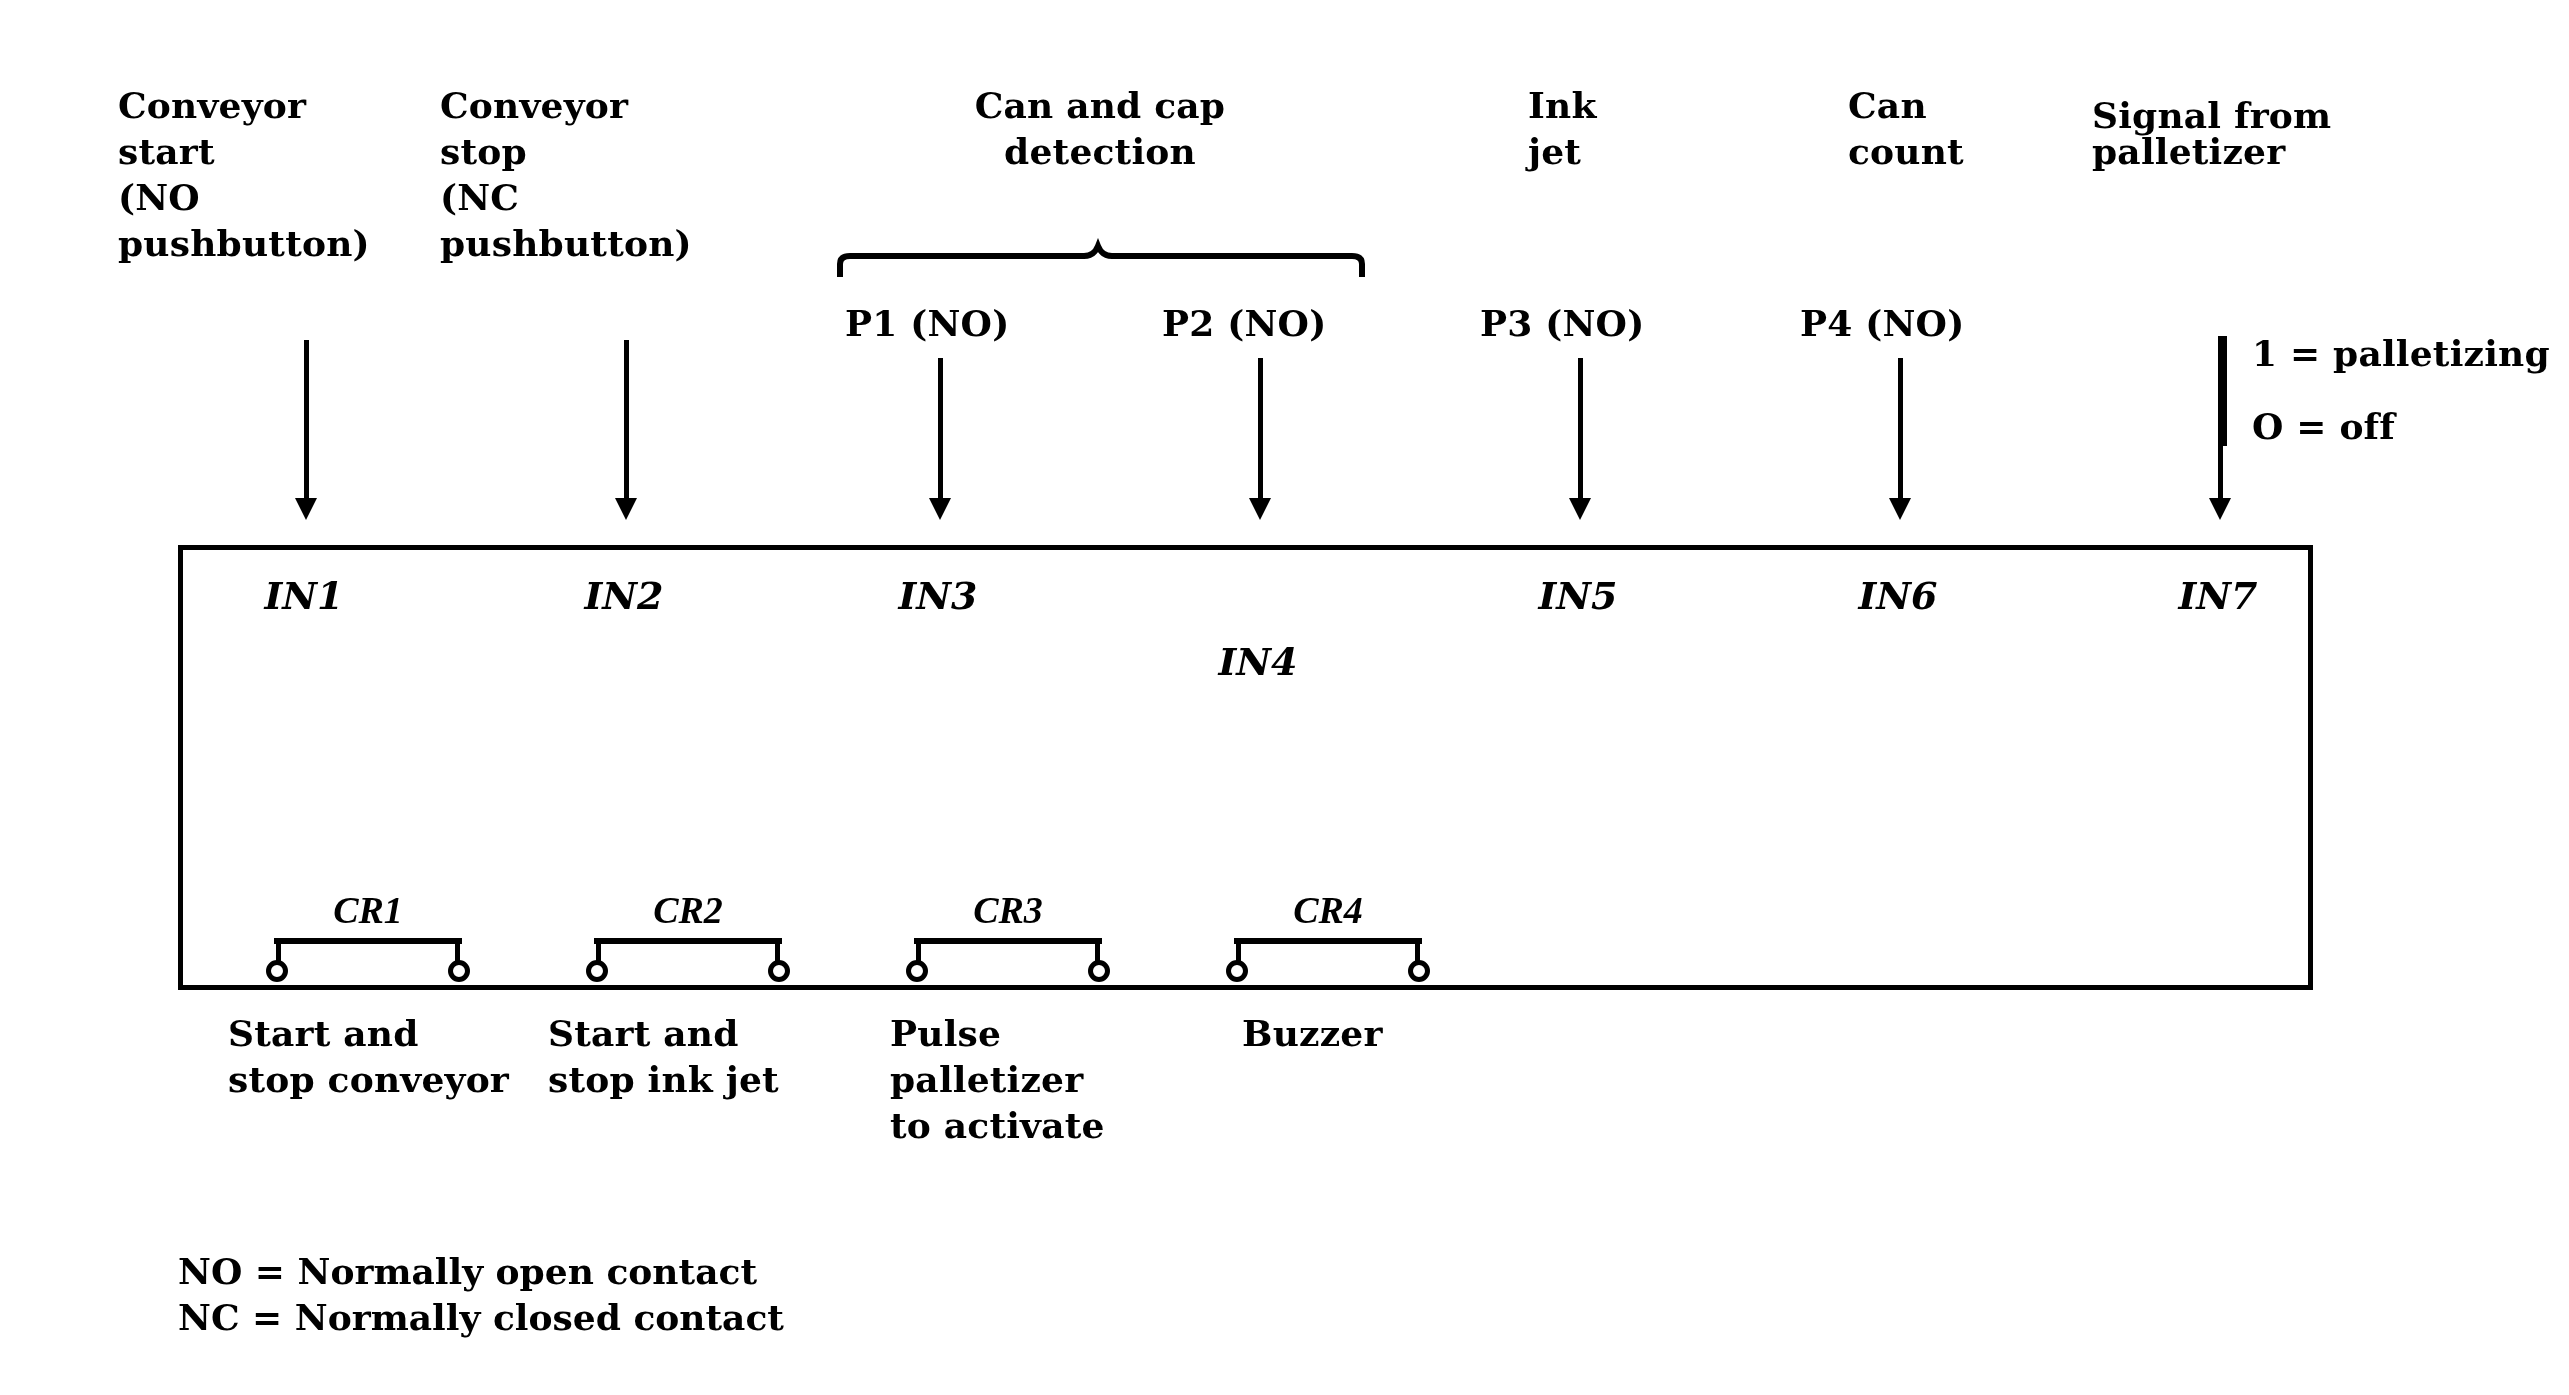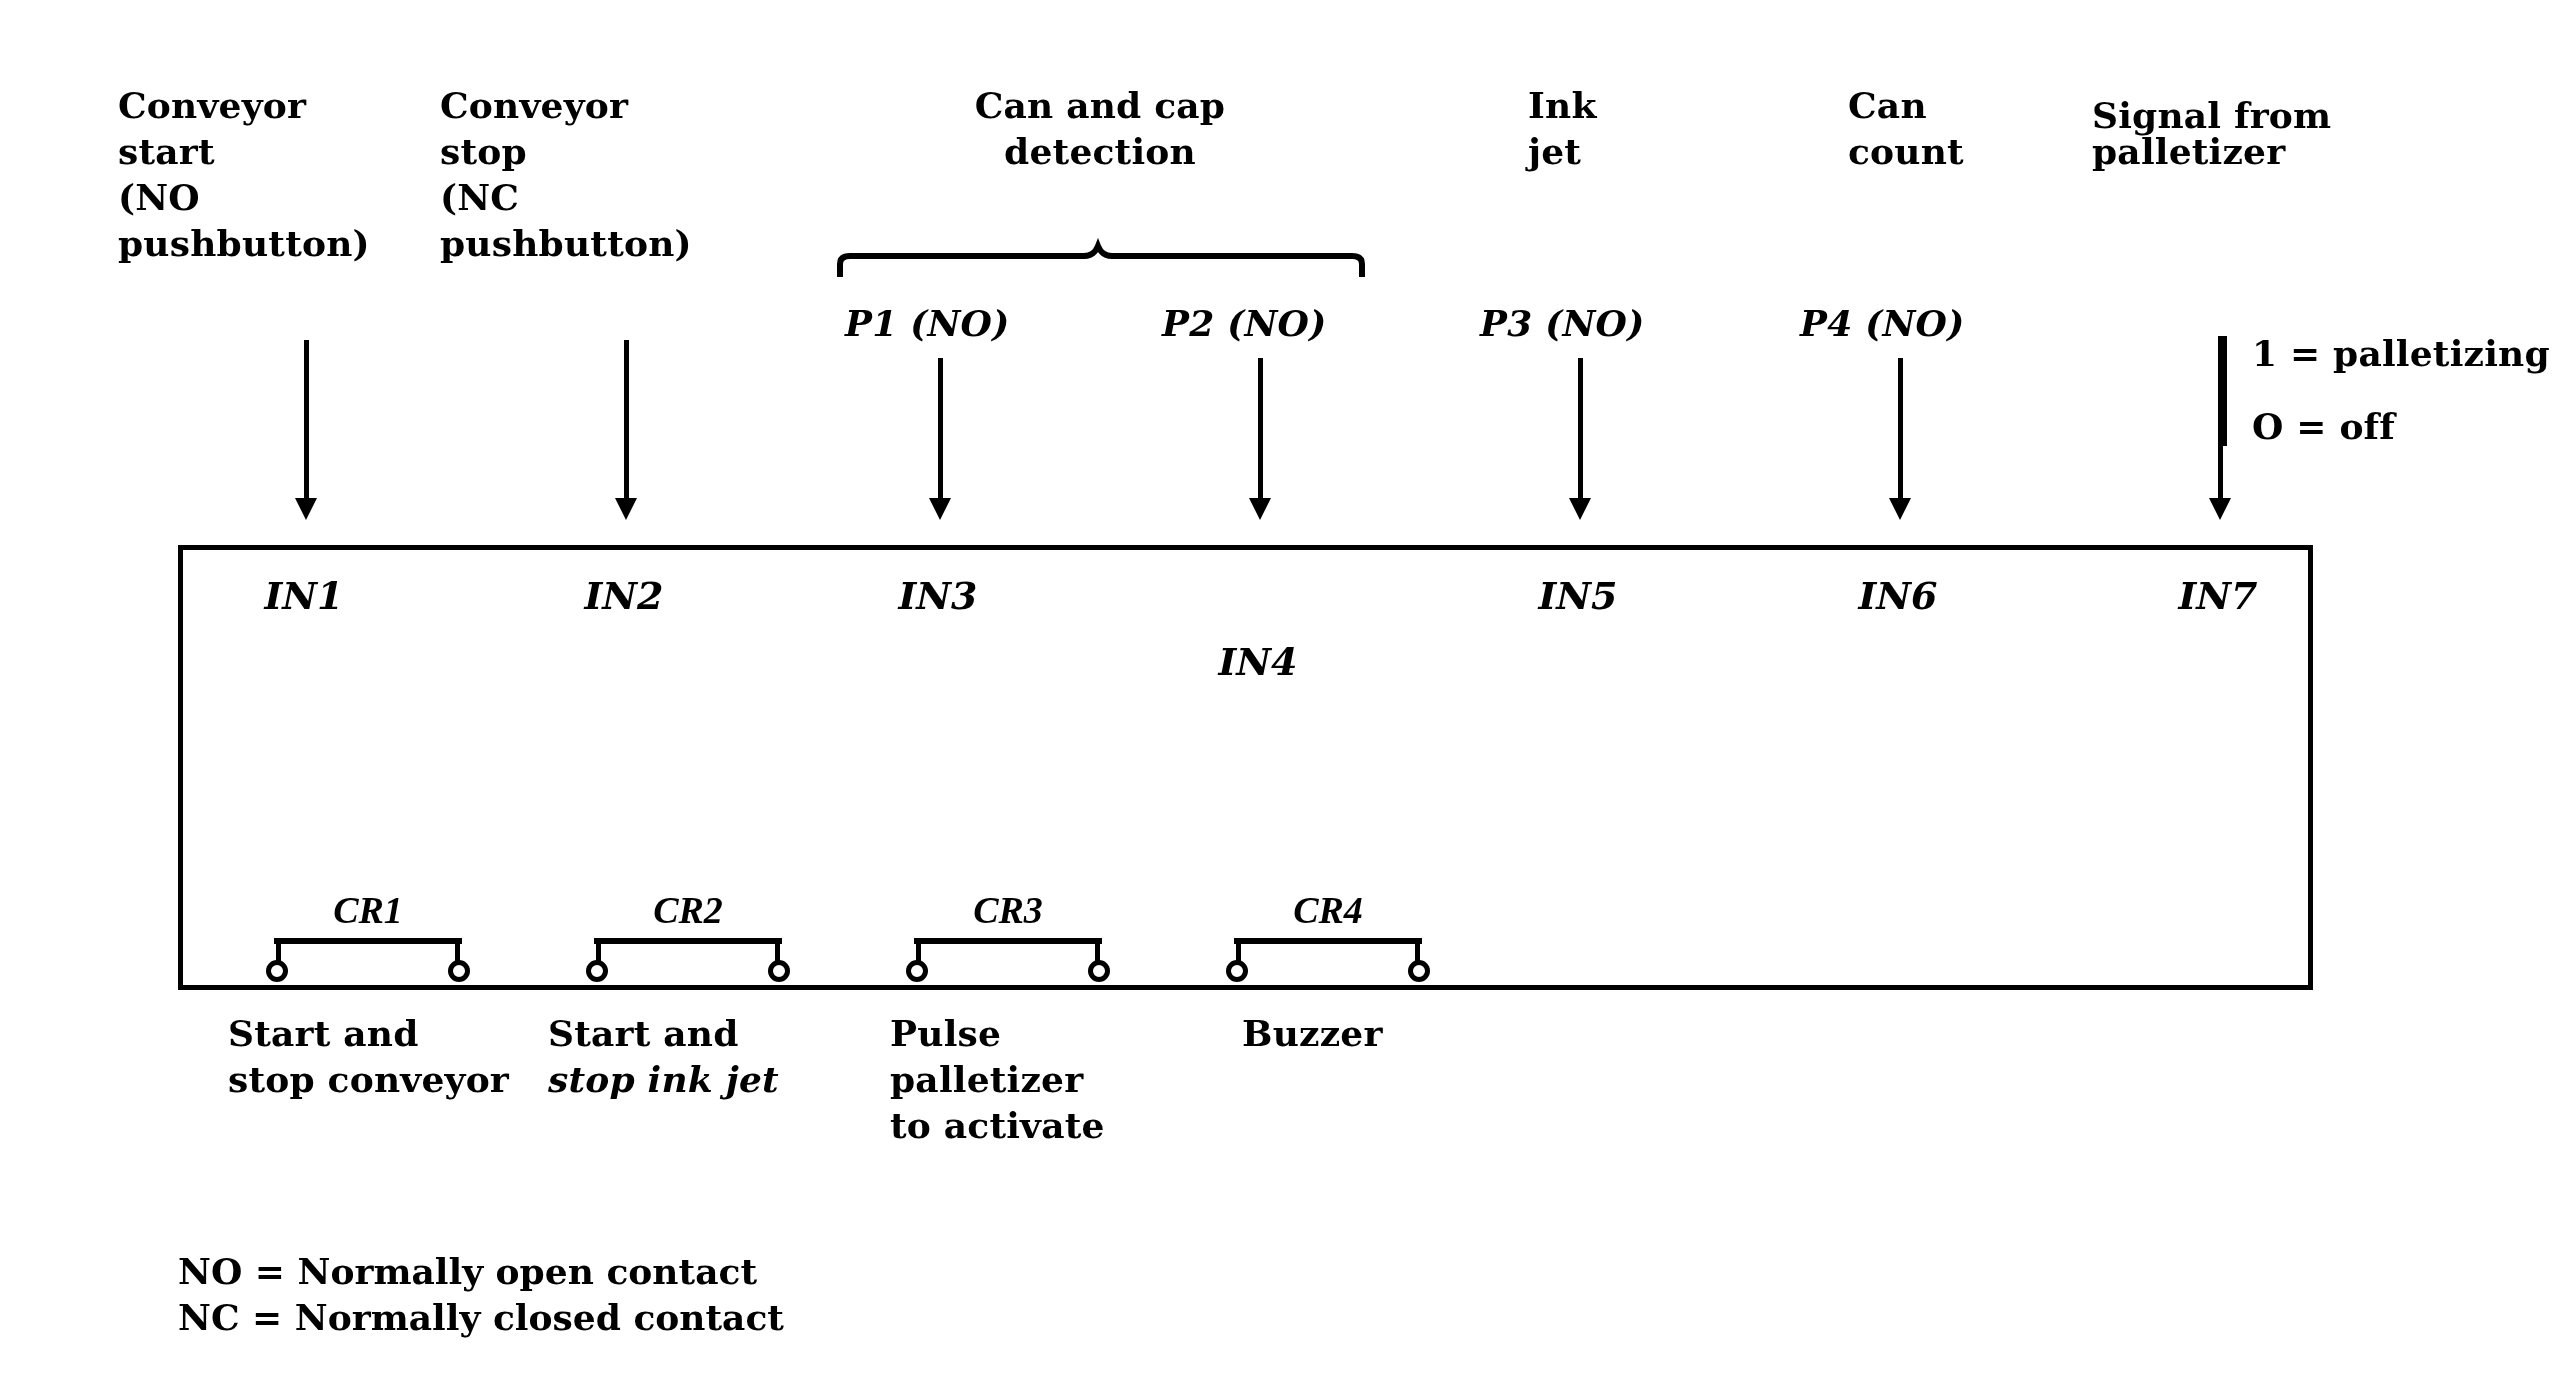--- a/index.html
+++ b/index.html
@@ -23,21 +23,20 @@
     font-family: "DejaVu Serif", serif;
     font-weight: 700;
     font-size: 36px;
     line-height: 46px;
     color: #000;
     white-space: pre;
     letter-spacing: 0.2px;
   }
   .lbl.center { text-align: center; }
   .ital {
-    font-style: italic;
   }
   
   .arrow {
     position: absolute;
     width: 0;
     border-left: 5px solid #000;
   }
   .arrowhead {
     position: absolute;
     width: 0;
@@ -239,21 +238,21 @@
     <div class="relay-leg" style="left:8px;"></div>
     <div class="relay-leg" style="right:8px;"></div>
     <div class="relay-term" style="left:-2px;"></div>
     <div class="relay-term" style="right:-2px;"></div>
   </div>
 
   <div class="lbl" style="left:228px; top:1010px;">Start and</div>
   <div class="lbl" style="left:228px; top:1056px;">stop conveyor</div>
 
   <div class="lbl" style="left:548px; top:1010px;">Start and</div>
-  <div class="lbl" style="left:548px; top:1056px;font-style:italic;">stop ink jet</div>
+  <div class="lbl" style="left:548px; top:1056px;">stop ink jet</div>
 
   <div class="lbl" style="left:890px; top:1010px;">Pulse</div>
   <div class="lbl" style="left:890px; top:1056px;">palletizer</div>
   <div class="lbl" style="left:890px; top:1102px;">to activate</div>
 
   <div class="lbl" style="left:1242px; top:1010px;">Buzzer</div>
 
   <div class="legend-line" style="left:178px; top:1248px;">NO = Normally open contact</div>
   <div class="legend-line" style="left:178px; top:1294px;">NC = Normally closed contact</div>
 

